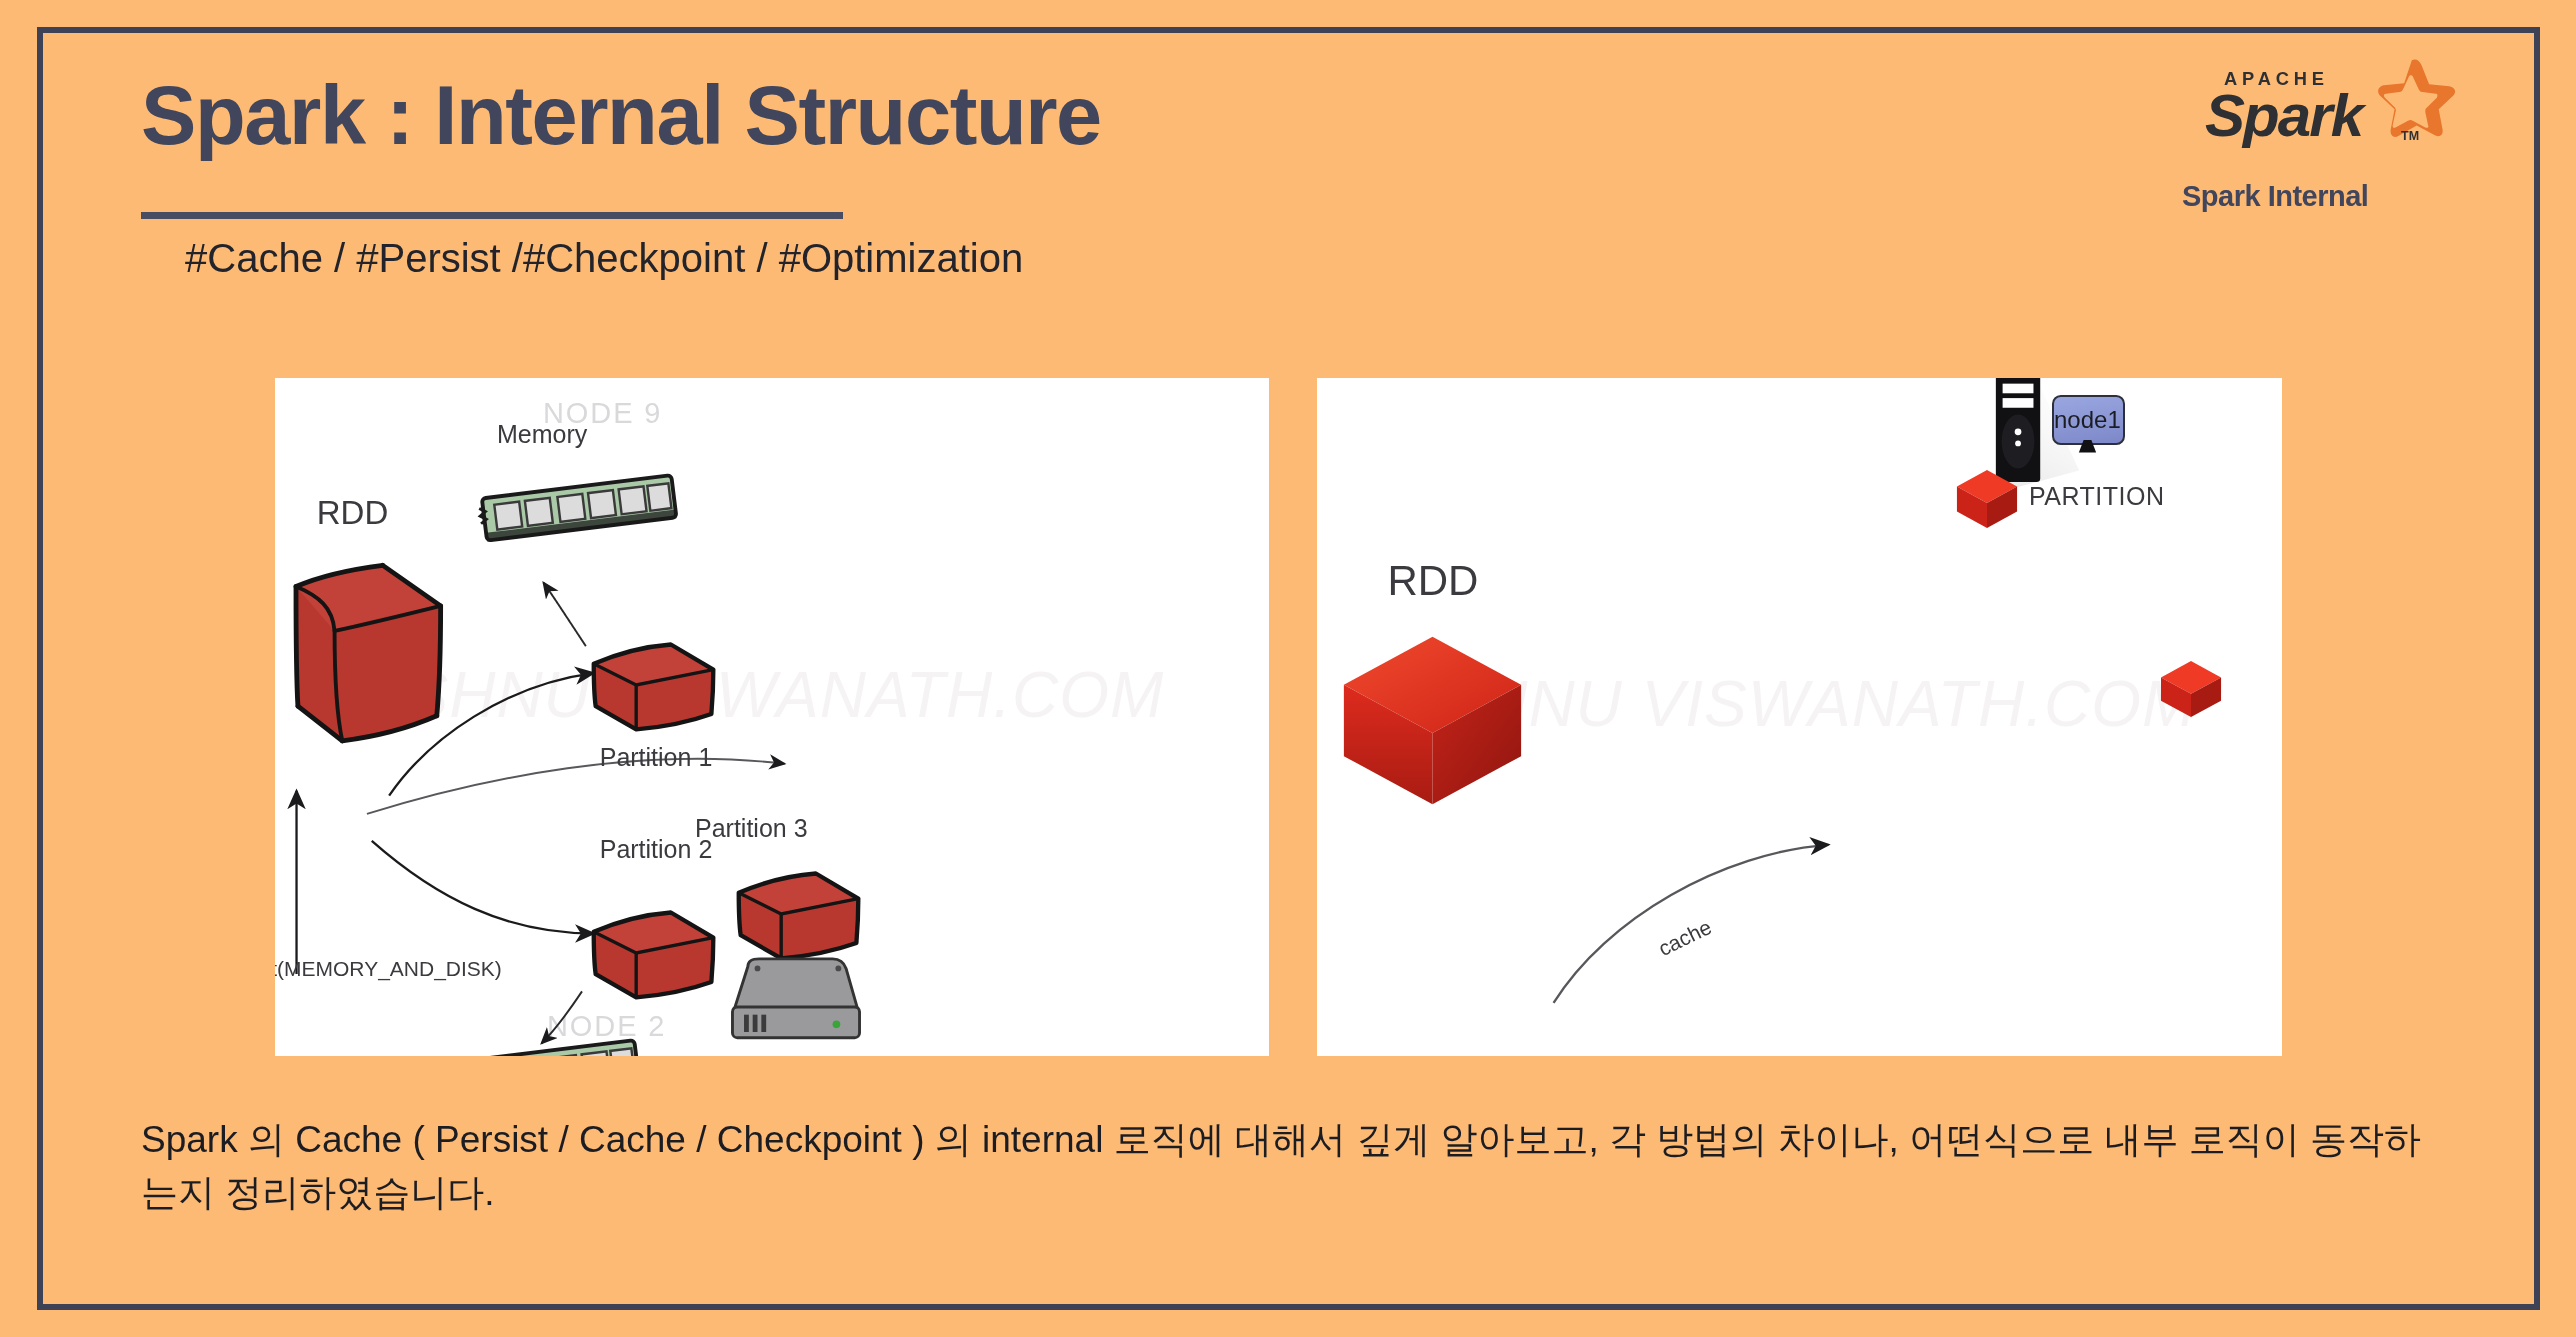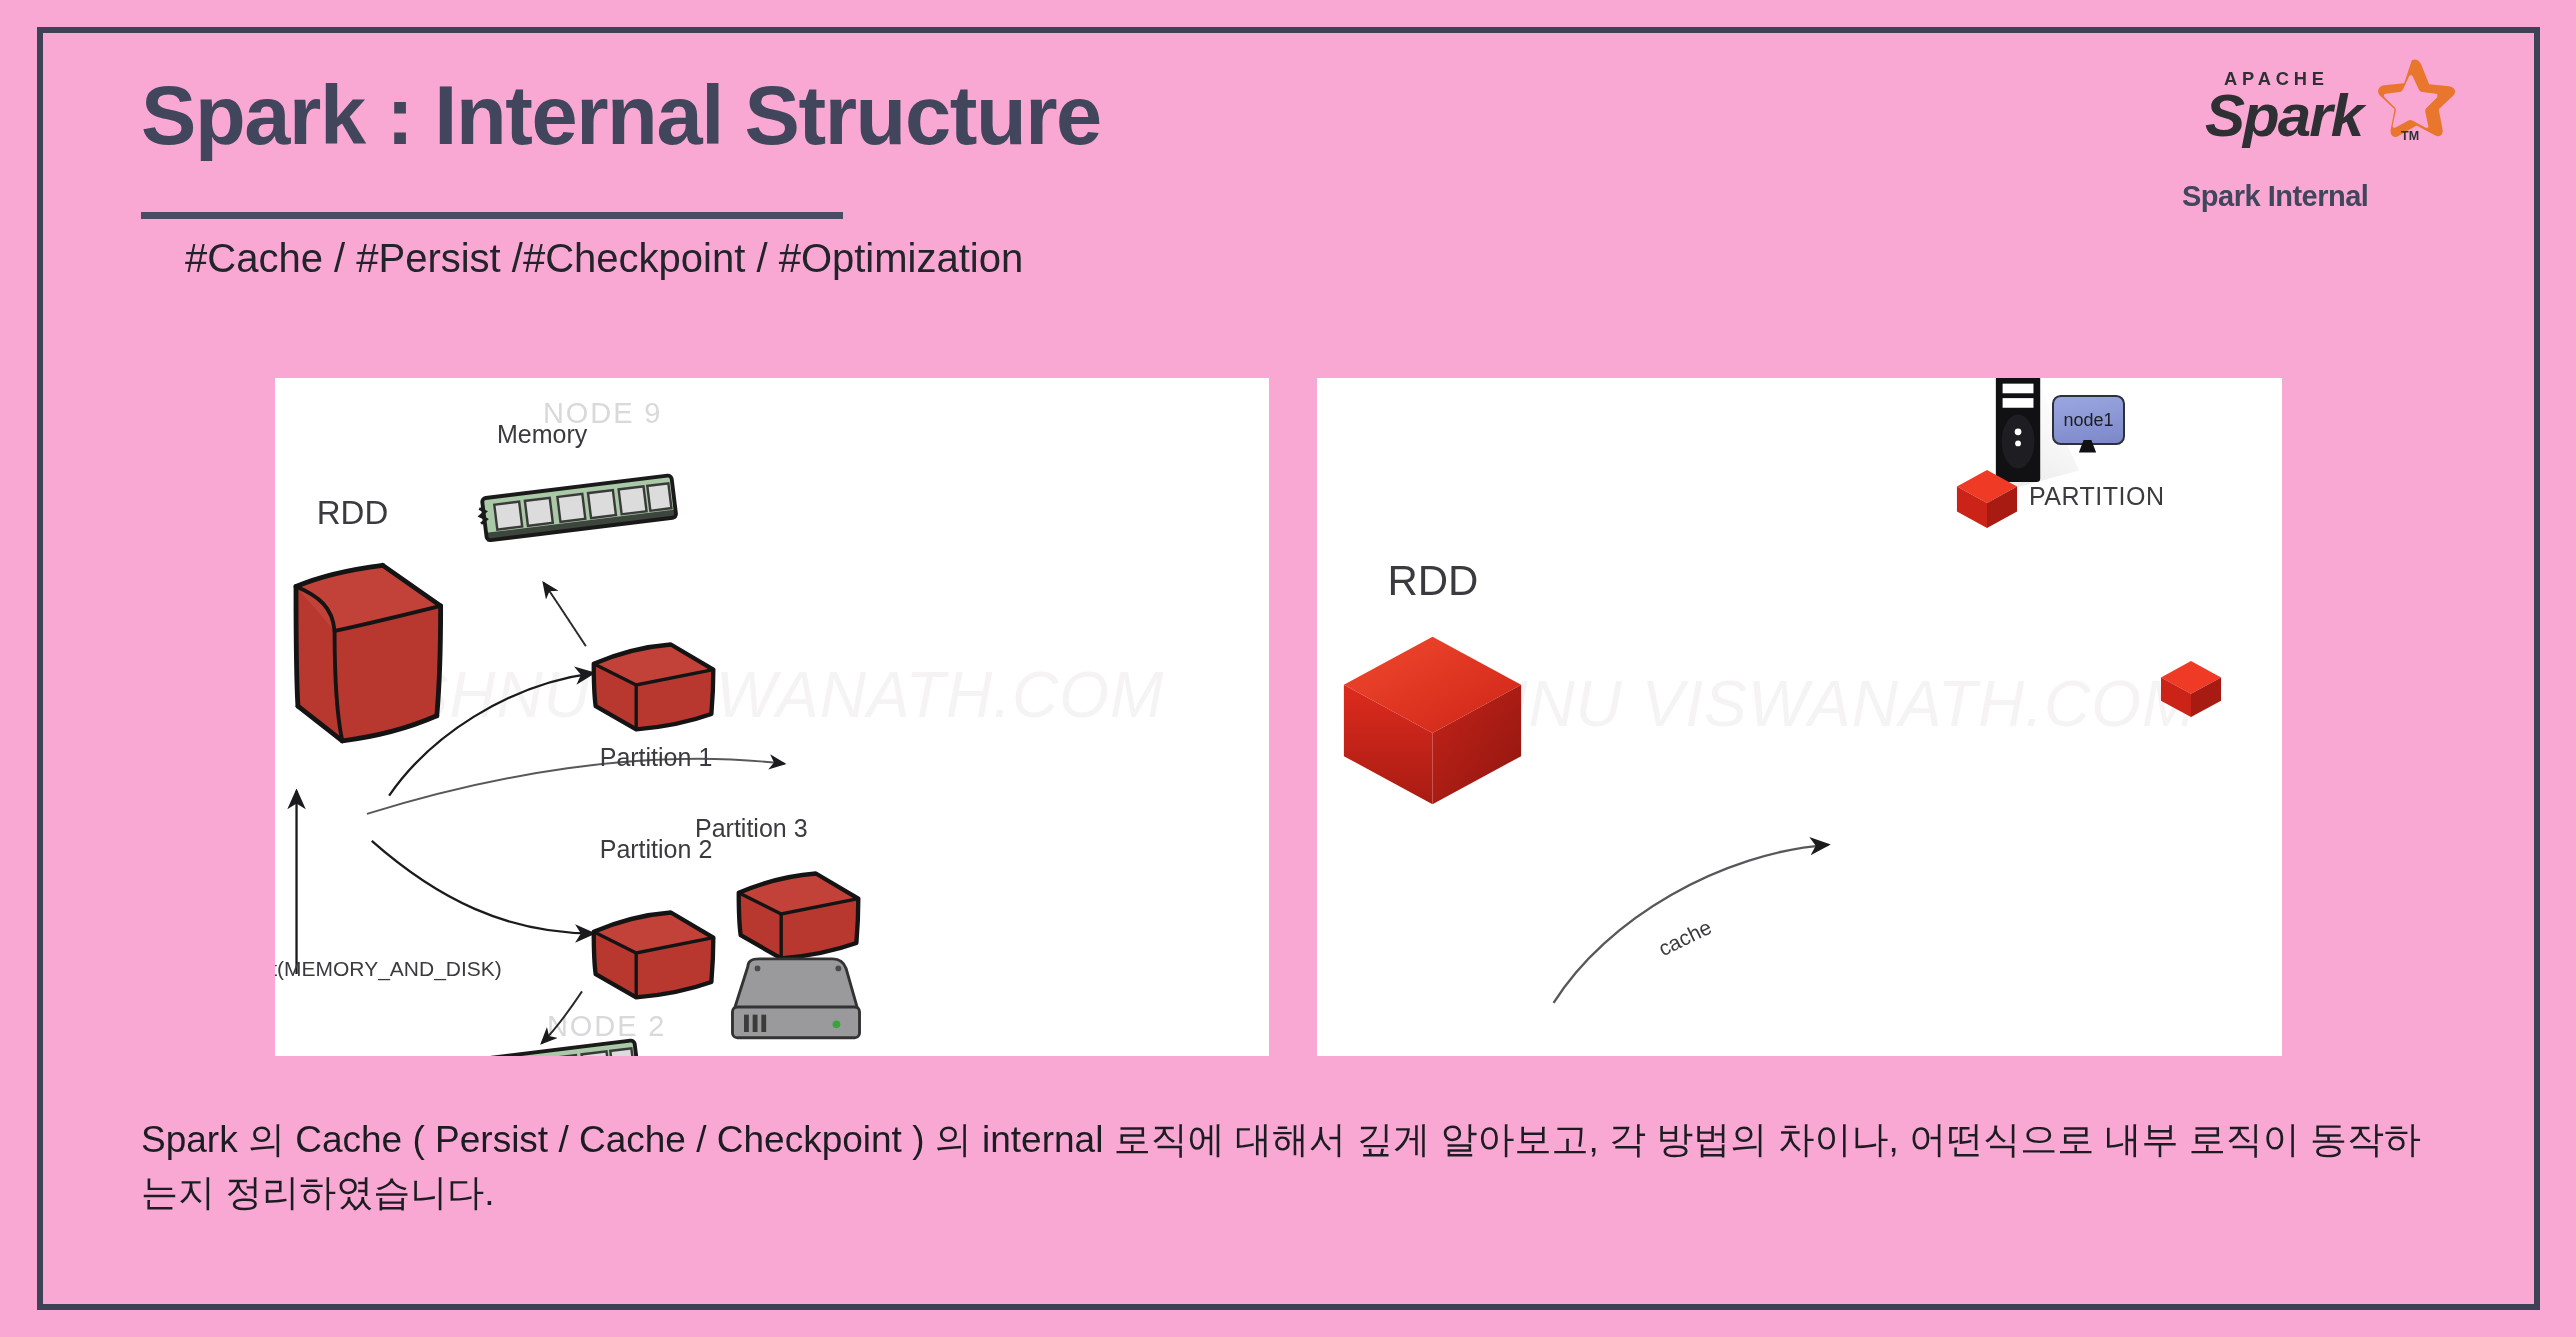--- a/index.html
+++ b/index.html
@@ -11,21 +11,21 @@
     height: 1337px;
     background: #fdf3f1;
     font-family: "Liberation Sans", sans-serif;
     overflow: hidden;
   }
   .slide {
     position: absolute;
     left: 0; top: 0;
     width: 2576px;
     height: 1337px;
-    background: #f9a8d4;
+    background: #fdba74;
     box-sizing: border-box;
   }
   .frame-border {
     position: absolute;
     left: 37px; top: 27px;
     width: 2503px;
     height: 1283px;
     border: 6.8px solid #3d4257;
     box-sizing: border-box;
     pointer-events: none;
@@ -157,23 +157,22 @@
   .sketch-box { position: absolute; }
 
   
   .monitor-screen {
     position: absolute;
     background: linear-gradient(170deg, #9aa6e0 0%, #8e9ad6 45%, #7b87c8 100%);
     border: 2.9px solid #2d2f3a;
     border-radius: 8.7px;
     display: flex;
     align-items: center;
-    justify-content: center;
     color: #1c1d24;
-    font-size: 18px;
+    font-size: 24px;
   }
 
   
   .caption {
     position: absolute;
     left: 141px; top: 1114px;
     width: 2296px;
     font-size: 37px;
     line-height: 1.42;
     color: #1c1d22;

